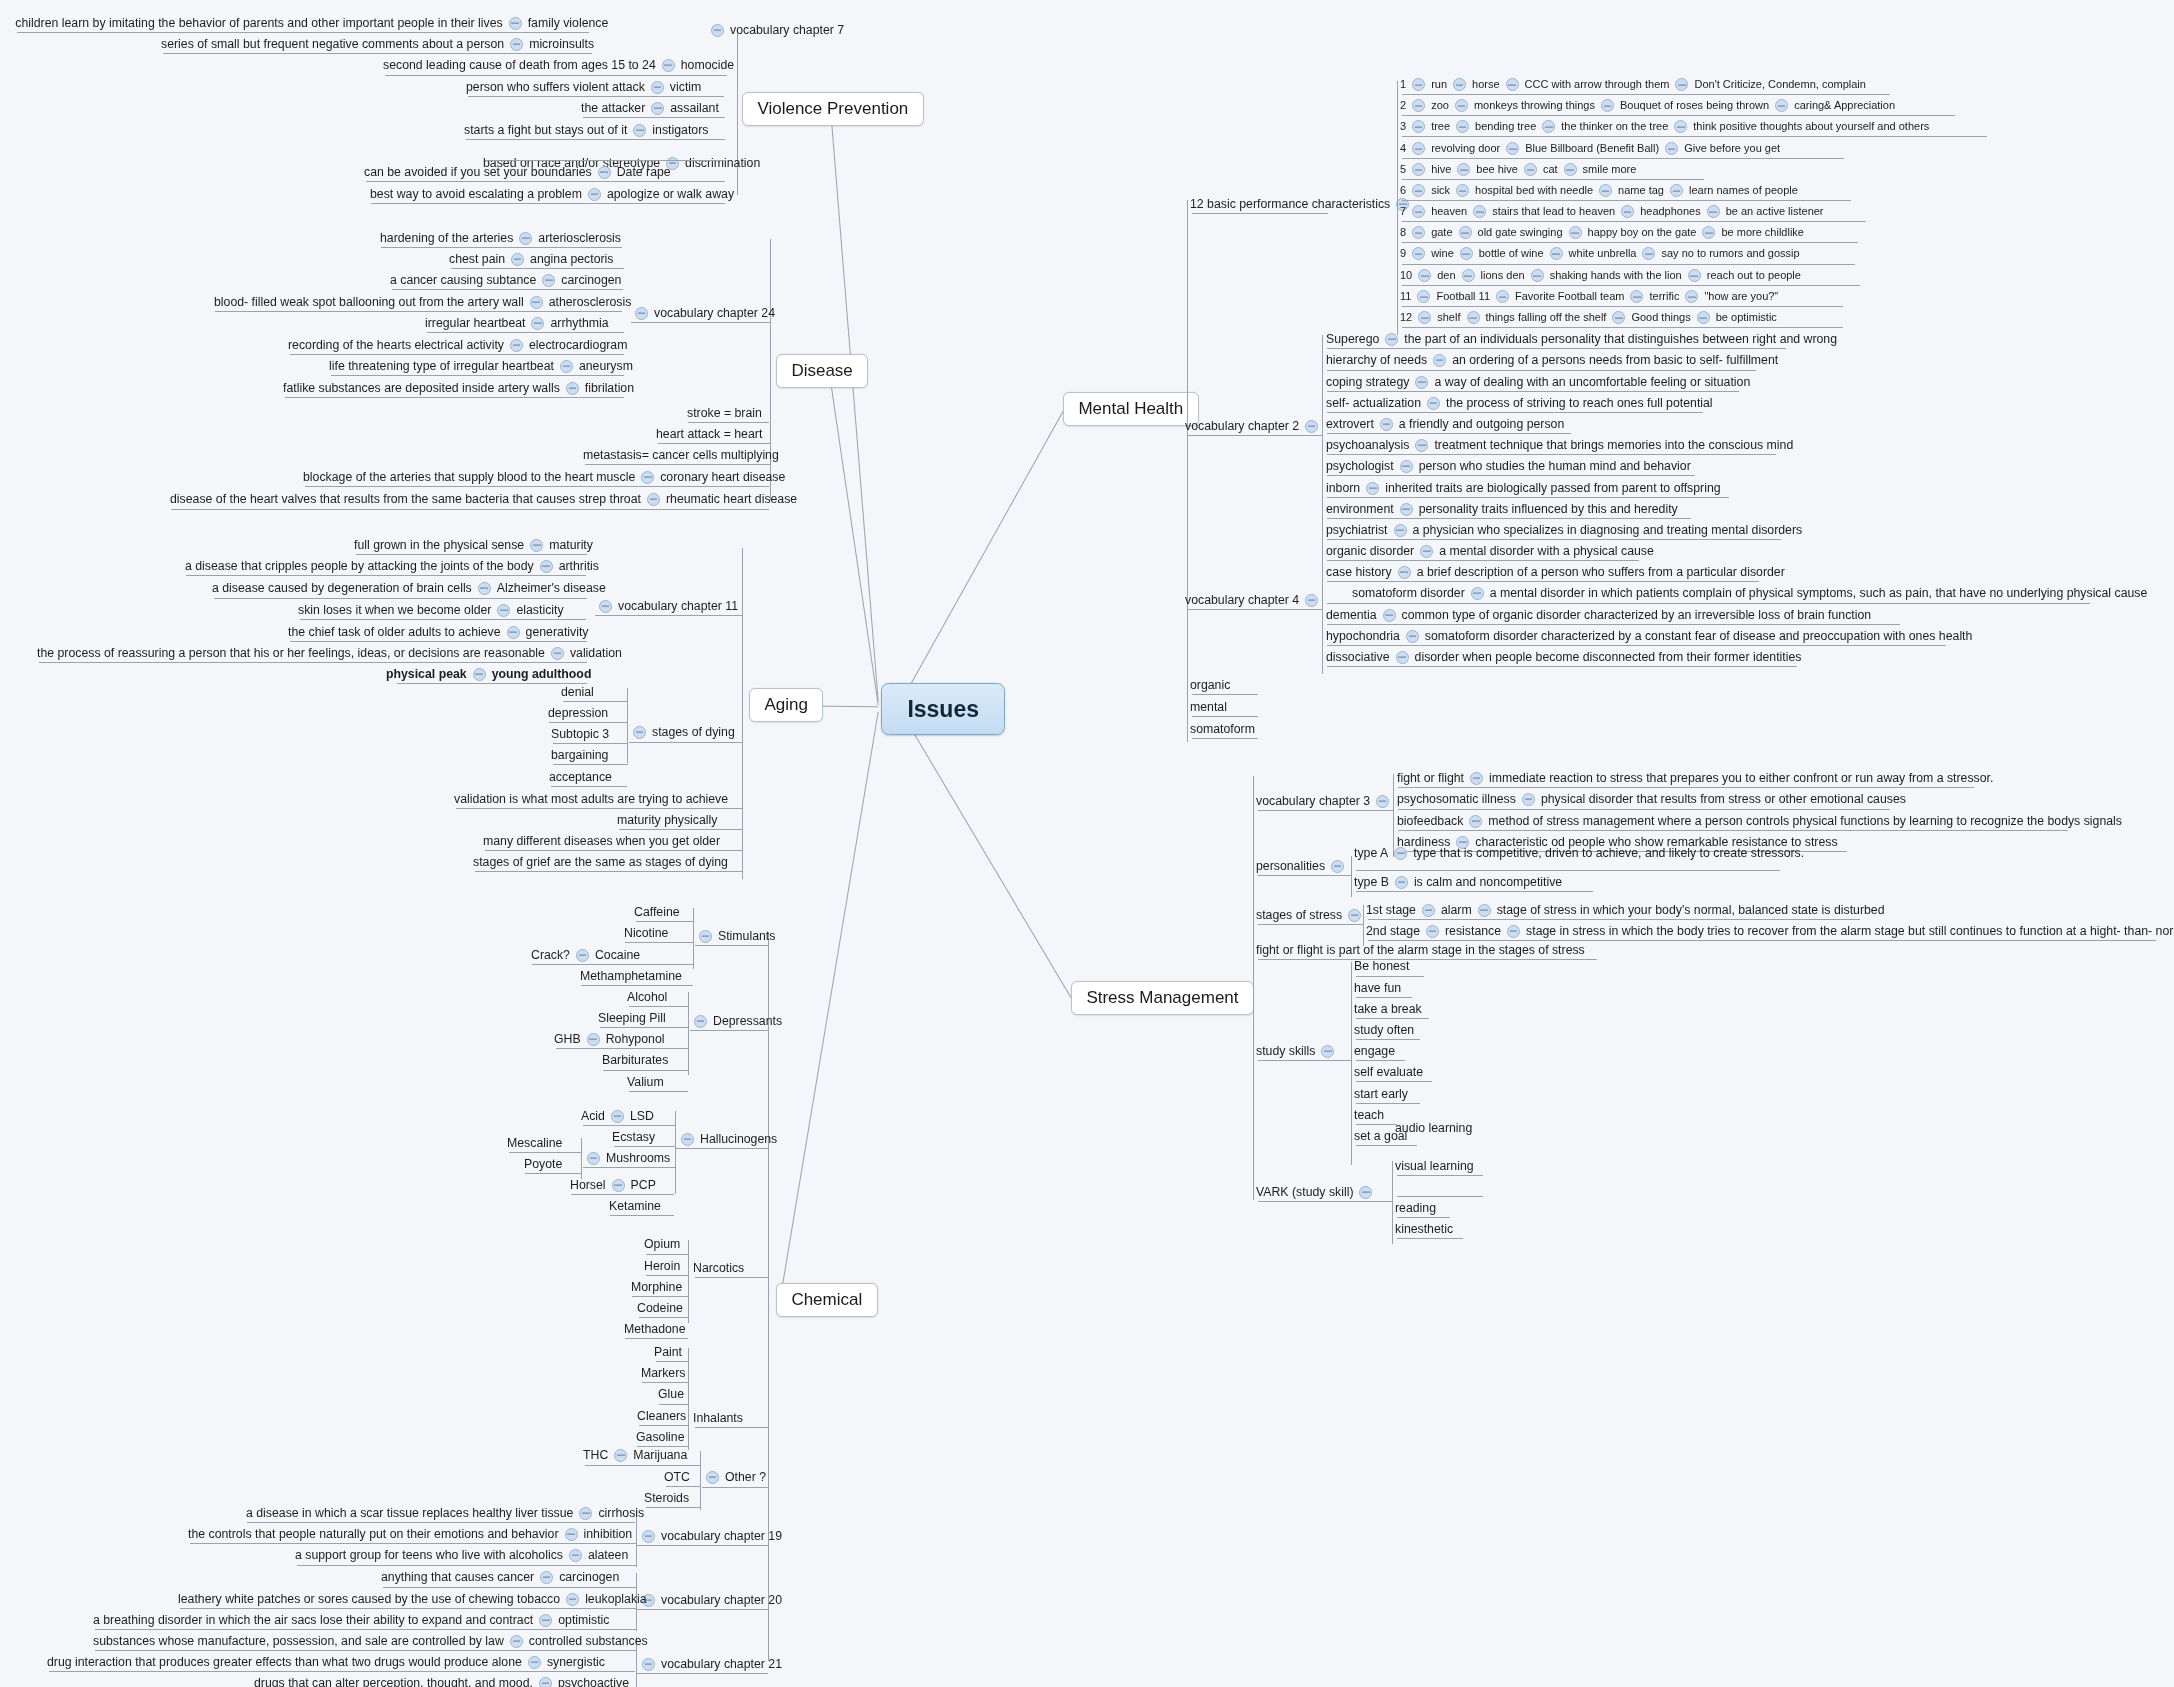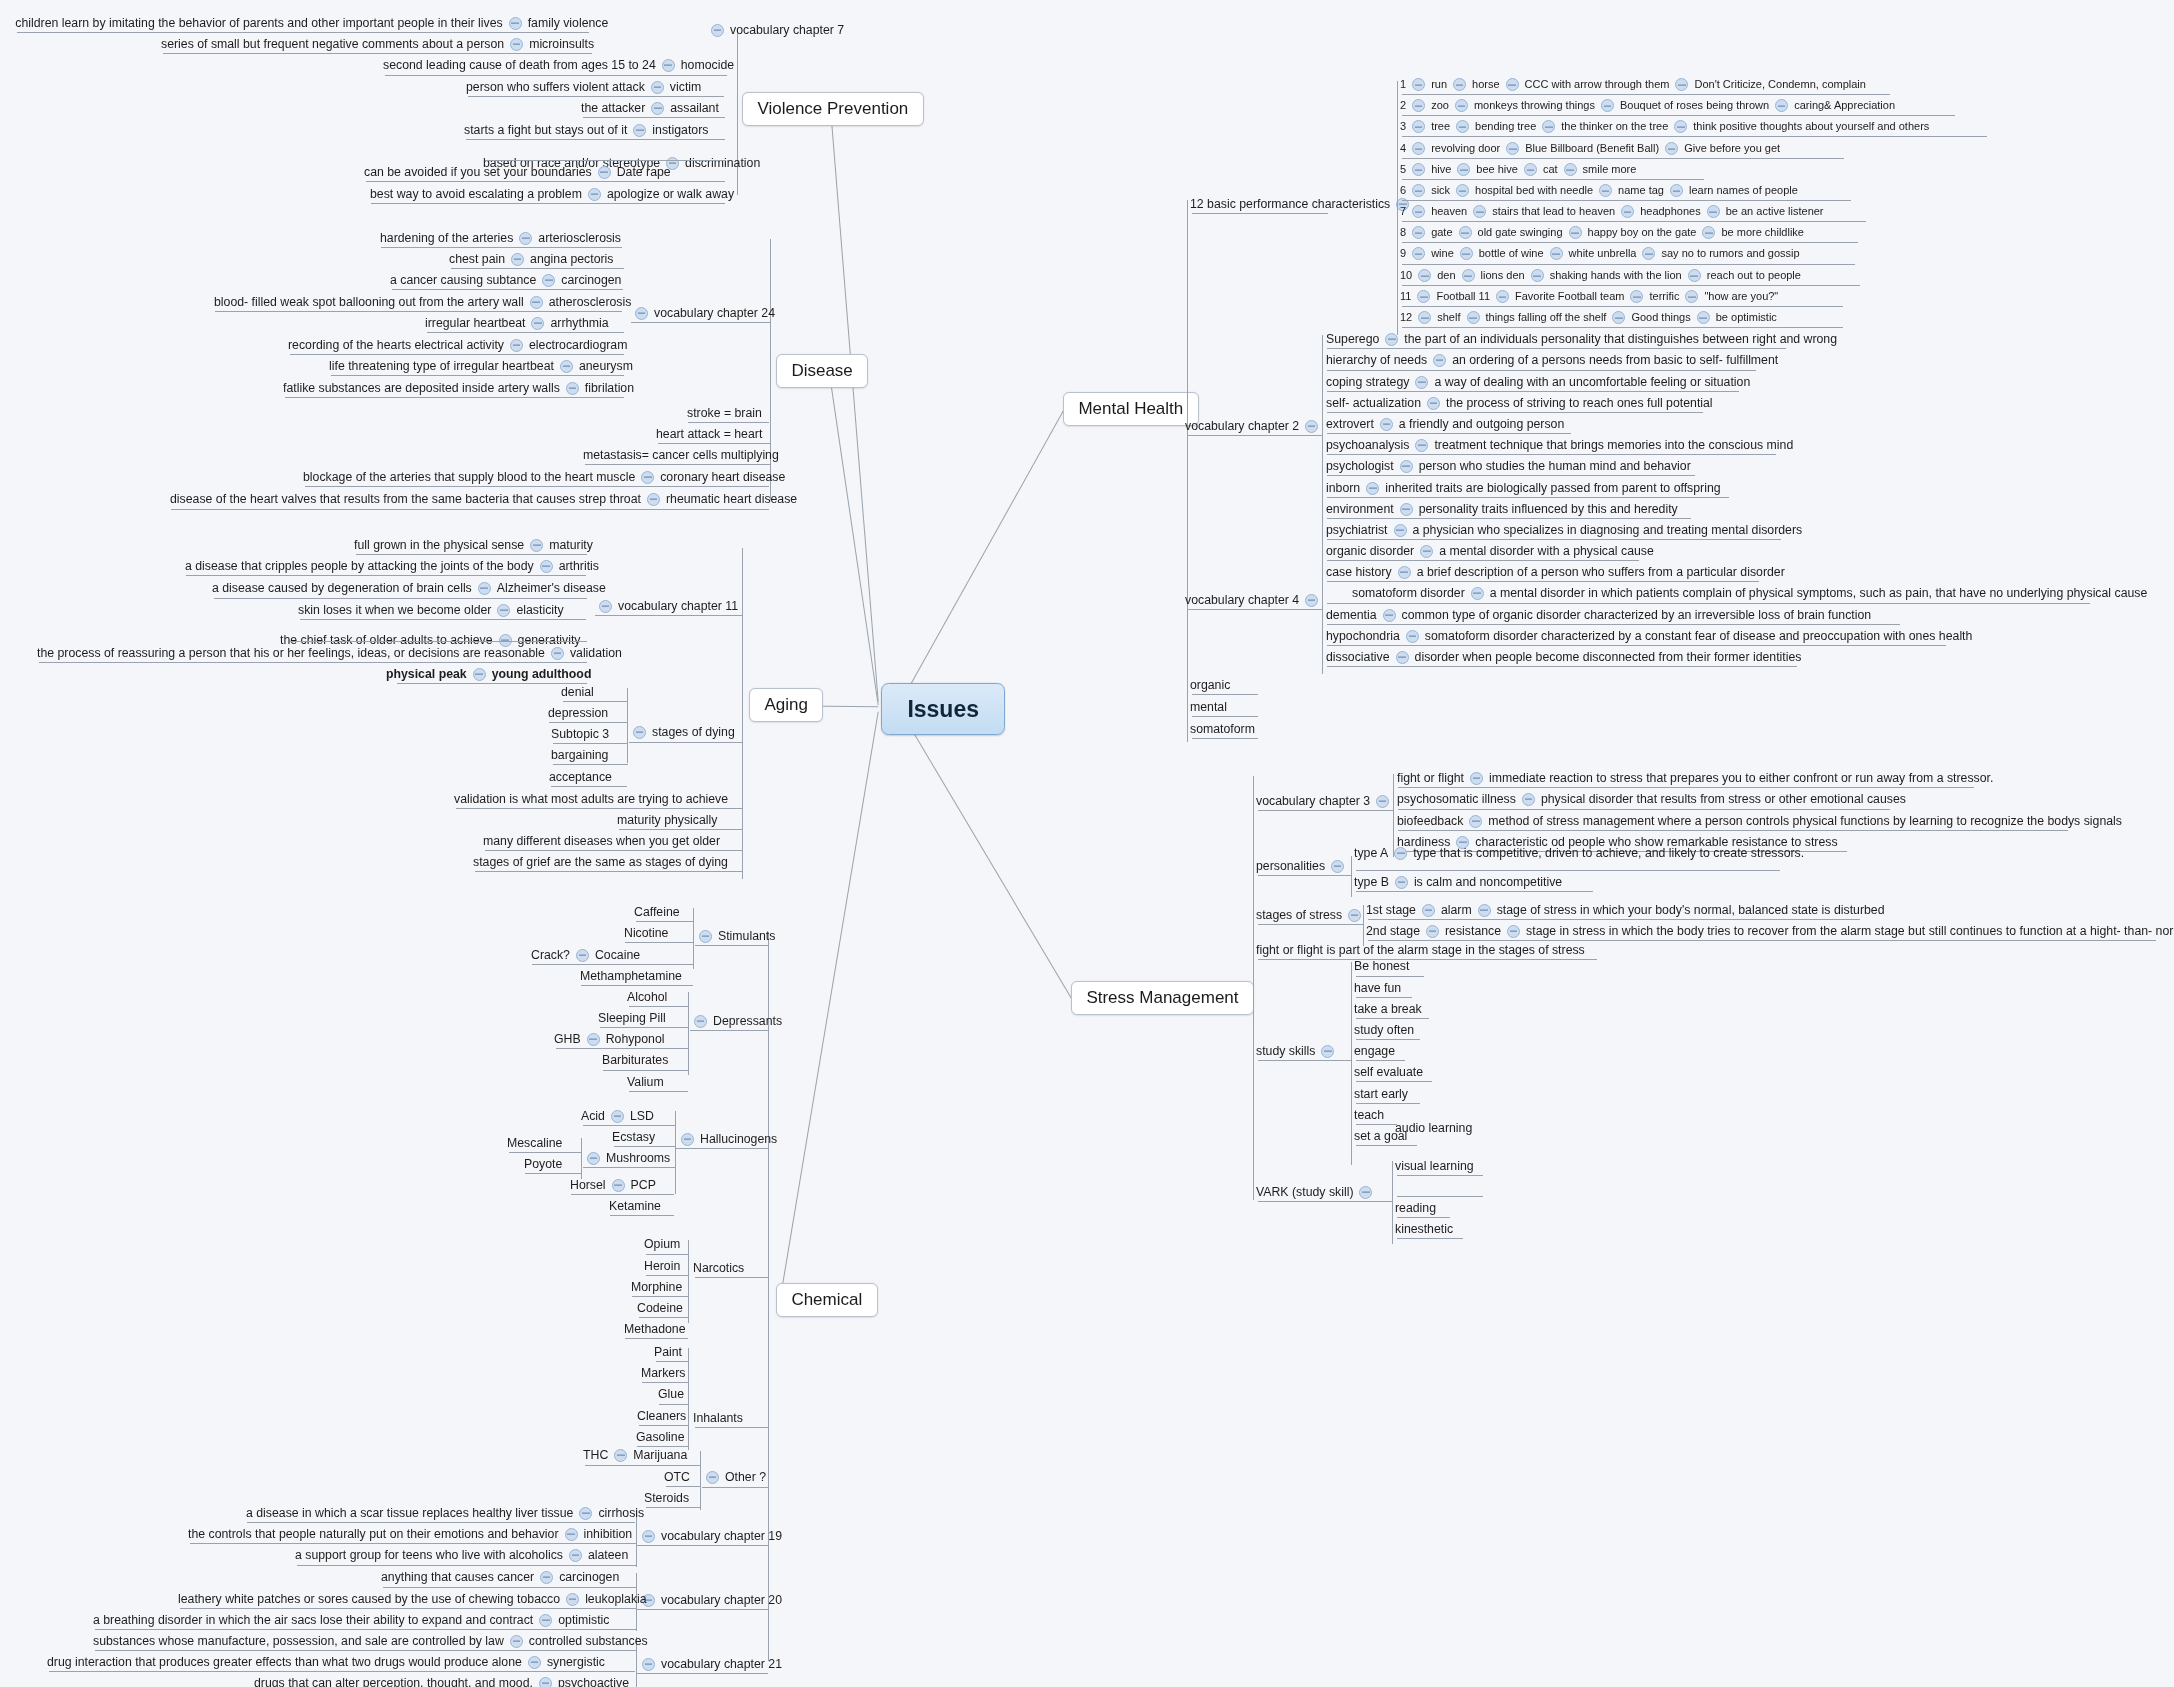--- a/index.html
+++ b/index.html
@@ -293,21 +293,21 @@
   </div>
   <div class="ul" style="left:214px;top:598px;width:373px;"></div>
 
   <div class="node" style="left:298px;top:603px;">
     <span class="t">skin loses it when we become older</span>
     <span class="dot"></span>
     <span class="t">elasticity</span>
   </div>
   <div class="ul" style="left:300px;top:619px;width:286px;"></div>
 
-  <div class="node" style="left:280px;top:625px;margin-top:8px;">
+  <div class="node" style="left:288px;top:625px;">
     <span class="t">the chief task of older adults to achieve</span>
     <span class="dot"></span>
     <span class="t">generativity</span>
   </div>
   <div class="ul" style="left:290px;top:641px;width:297px;"></div>
 
   <div class="node" style="left:37px;top:646px;">
     <span class="t">the process of reassuring a person that his or her feelings, ideas, or decisions are reasonable</span>
     <span class="dot"></span>
     <span class="t">validation</span>

